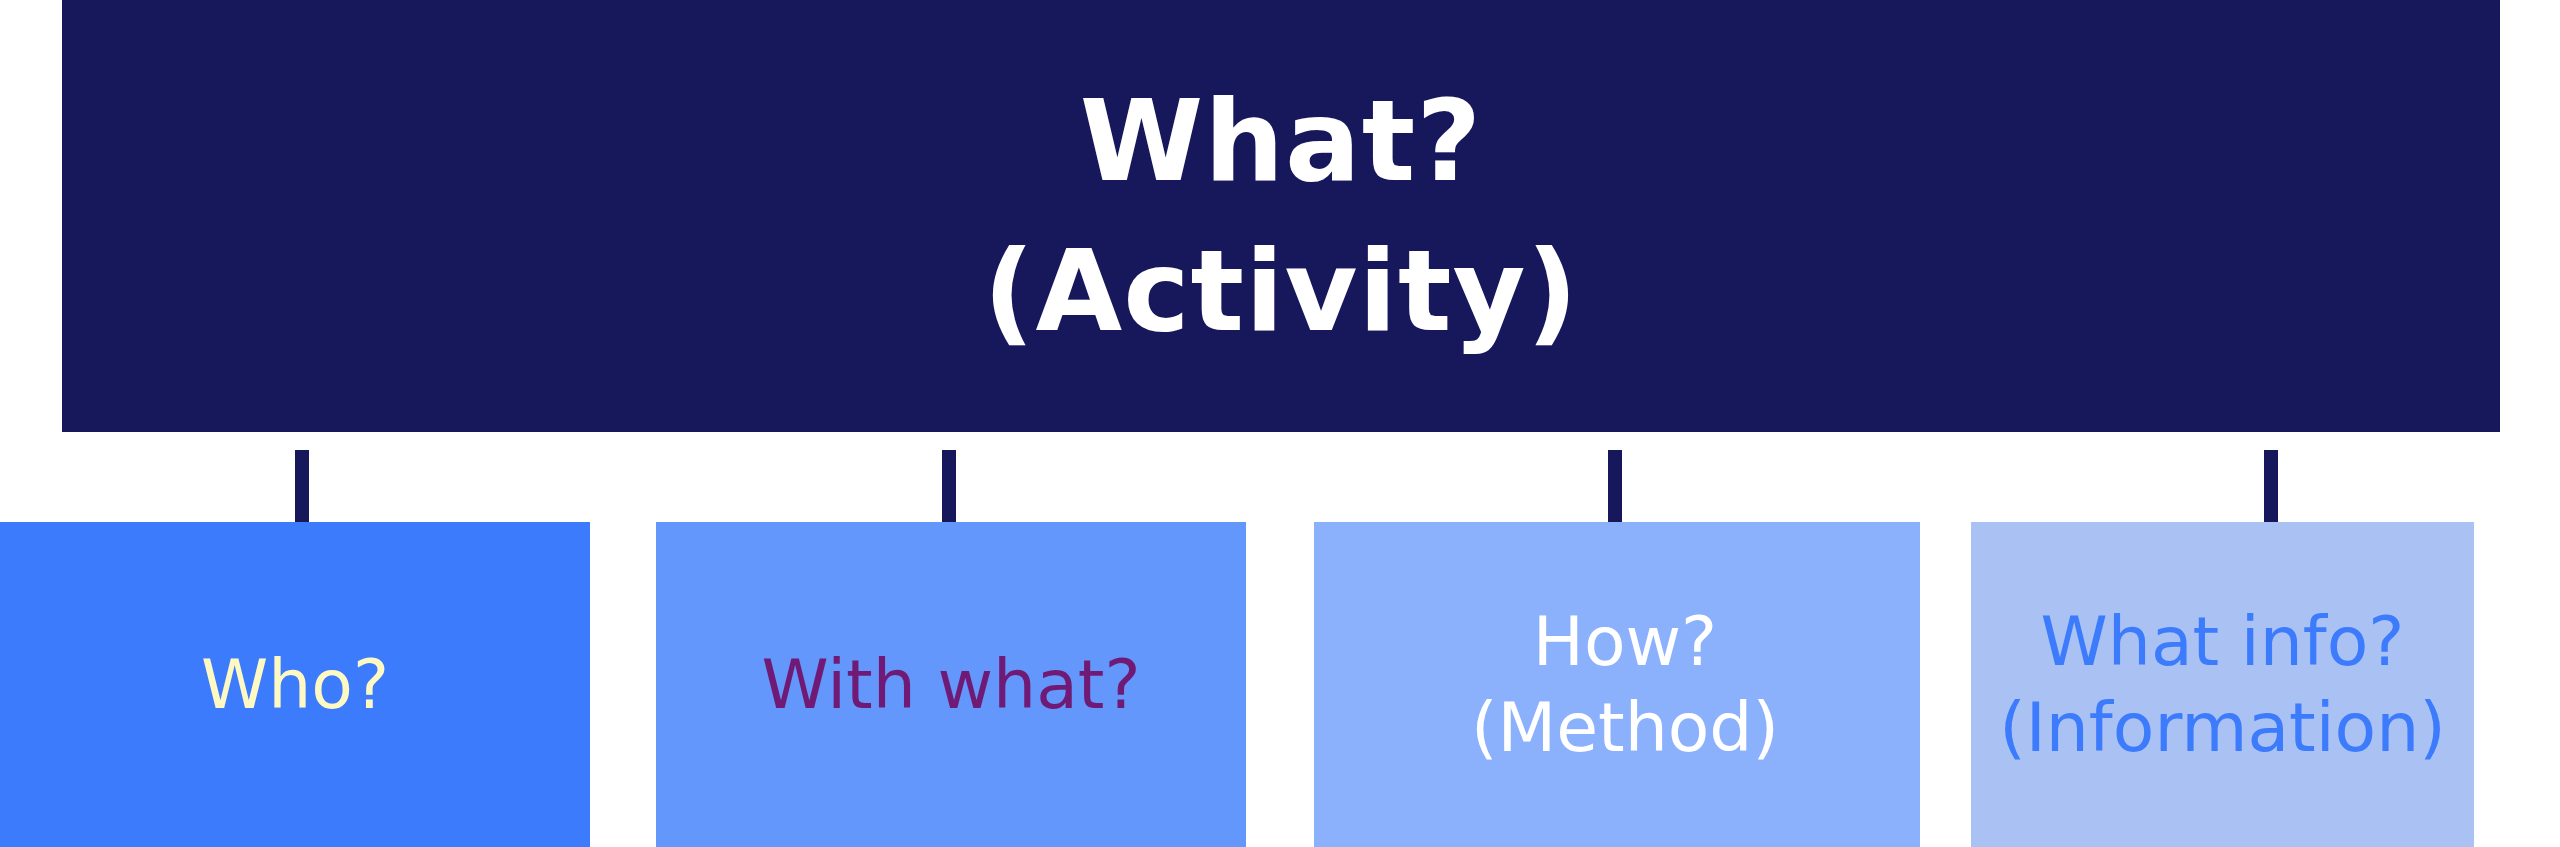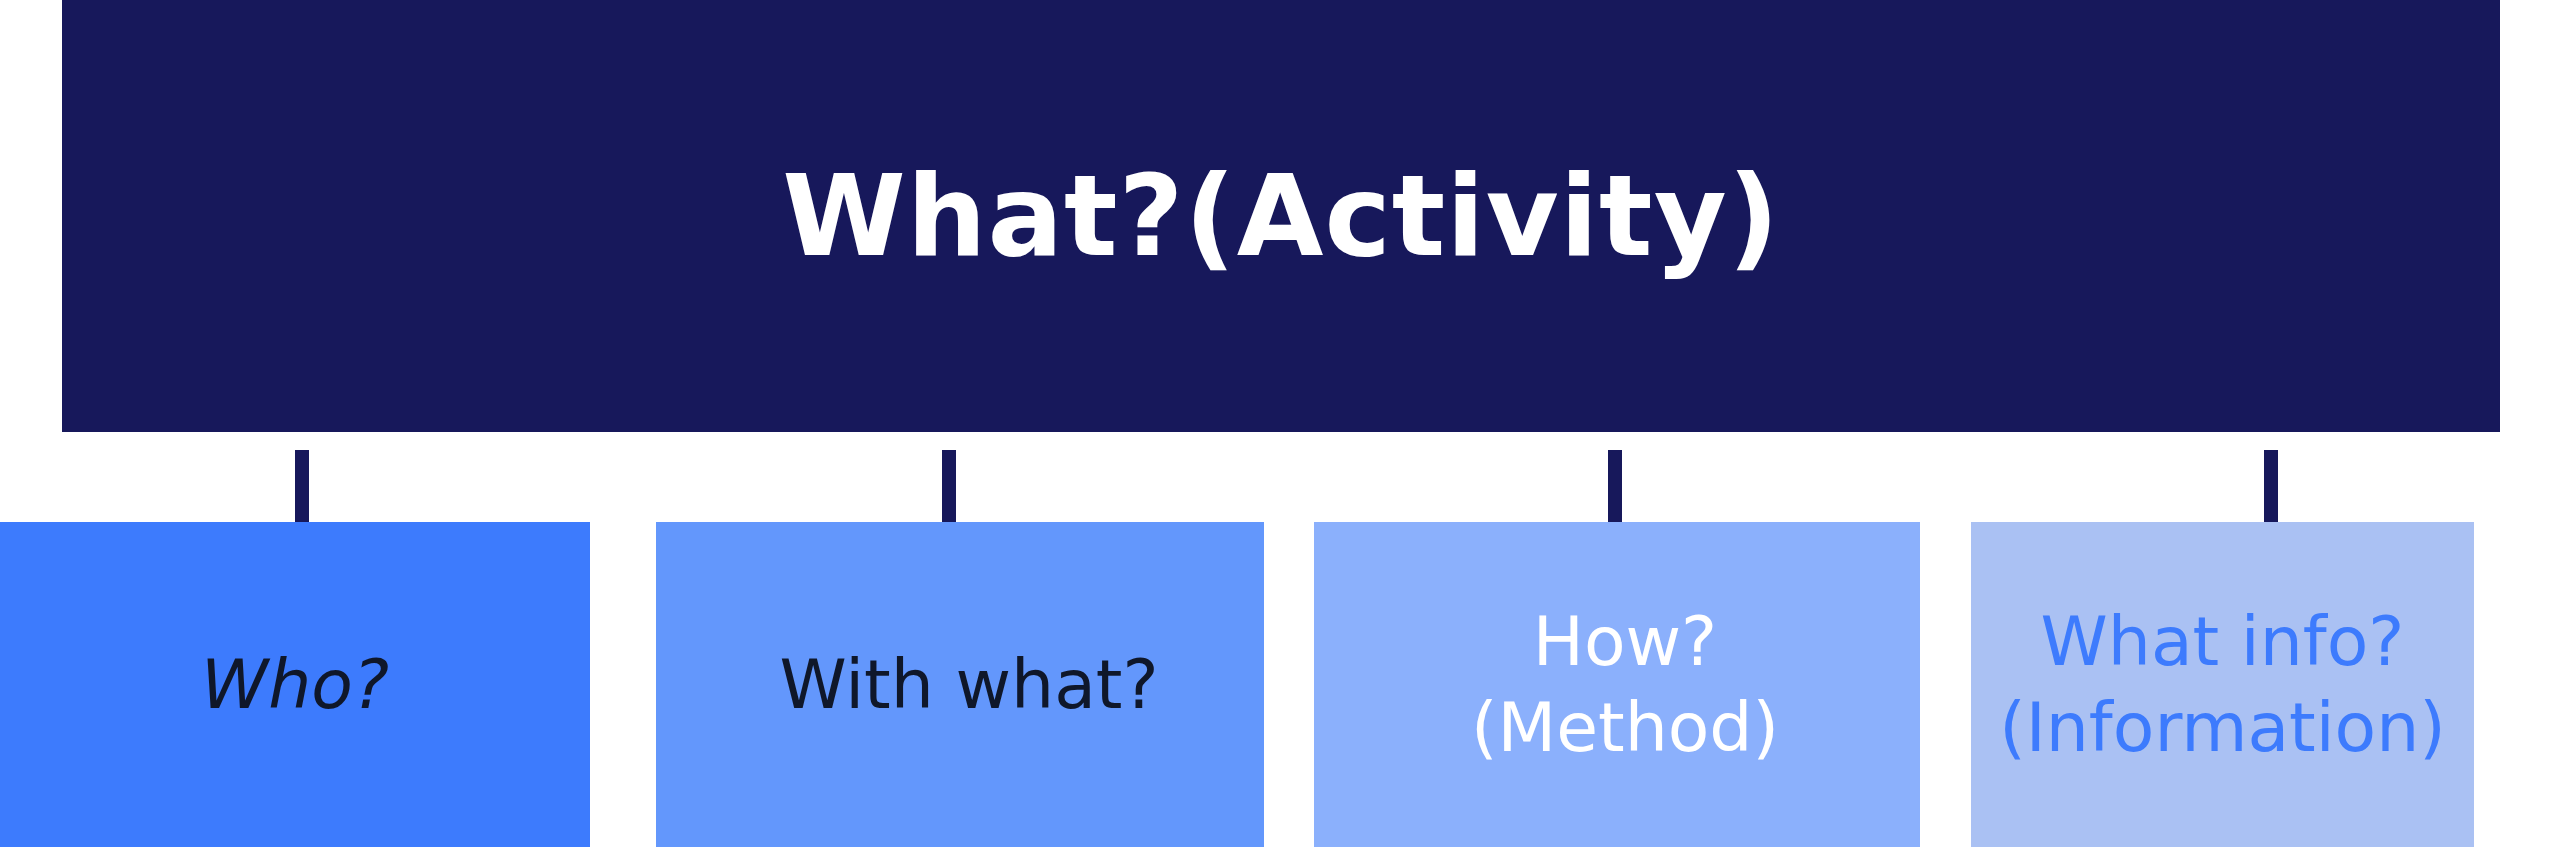--- a/index.html
+++ b/index.html
@@ -1,44 +1,44 @@
 <!DOCTYPE html>
 <html><head>
 <meta charset="utf-8">
 <style>
   html, body { margin: 0; padding: 0; background: #ffffff; }
   body { width: 2560px; height: 847px; position: relative; overflow: hidden;
          font-family: "DejaVu Sans", "Liberation Sans", sans-serif; }
   .top-box { position: absolute; left: 62px; top: 0; width: 2438px; height: 432px;
-             background: #17185B; display: flex; flex-direction: row;
+             background: #17185B; display: flex; flex-direction: column;
              align-items: center; justify-content: center; }
   .top-line { color: #ffffff; font-weight: bold; font-size: 112px; line-height: 150px; letter-spacing: 1px; }
   .connector { position: absolute; top: 450px; width: 14px; height: 74px; background: #17185B; }
   .child { position: absolute; top: 522px; height: 325px; width: 590px;
            display: flex; flex-direction: column; align-items: center; justify-content: center; }
   .child-line { font-size: 68px; line-height: 86px; white-space: nowrap; }
 </style>
 </head>
 <body>
 
 <div class="top-box">
   <div class="top-line">What?</div>
   <div class="top-line">(Activity)</div>
 </div>
 
 <div class="connector" style="left:295px"></div>
 <div class="connector" style="left:942px"></div>
 <div class="connector" style="left:1608px"></div>
 <div class="connector" style="left:2264px"></div>
 
-<div class="child" style="left:0; background:#3D7BFD; color:#0f172a;font-style:italic;">
+<div class="child" style="left:0; background:#3D7BFD; color:#fef9c3;">
   <div class="child-line">Who?</div>
 </div>
 
-<div class="child" style="left:656px; background:#6397FC; color:#0f172a;padding-left:18px;">
+<div class="child" style="left:656px; background:#6397FC; color:#701a75;">
   <div class="child-line">With what?</div>
 </div>
 
 <div class="child" style="left:1314px; background:#8BB0FC; color:#ffffff;padding-left:16px;">
   <div class="child-line">How?</div>
   <div class="child-line">(Method)</div>
 </div>
 
 <div class="child" style="left:1971px; width:503px; background:#AAC1F3; color:#3D7BFD;">
   <div class="child-line">What info?</div>

